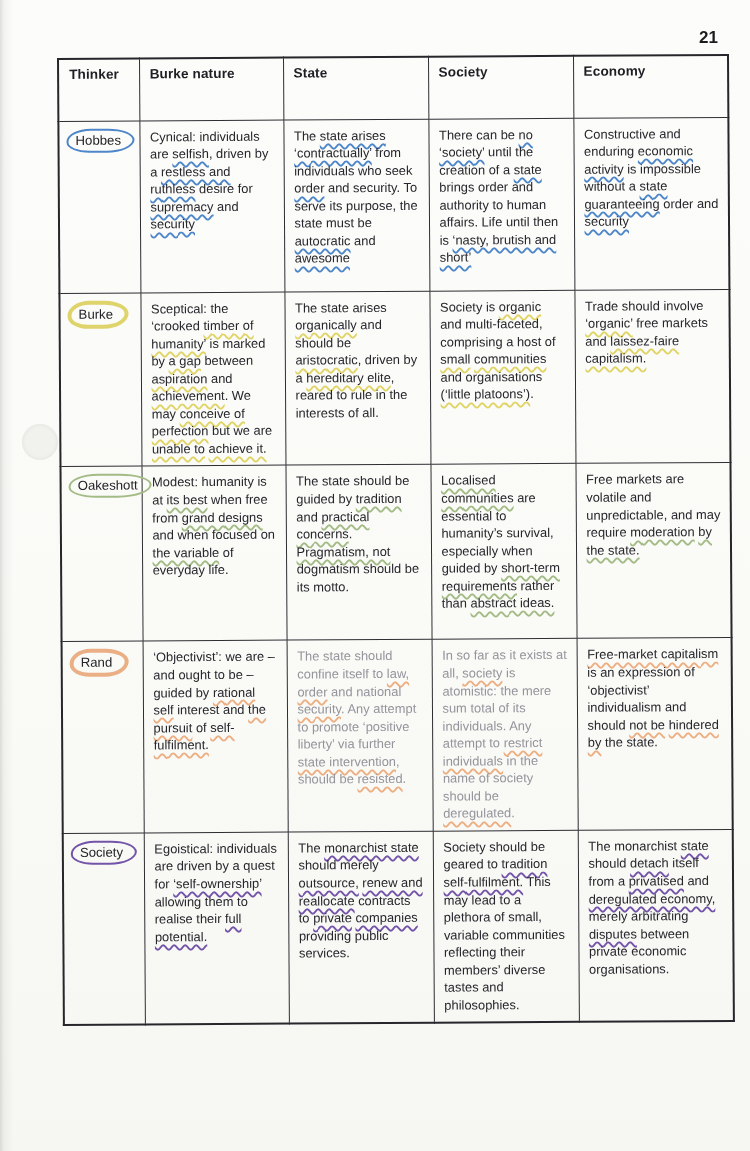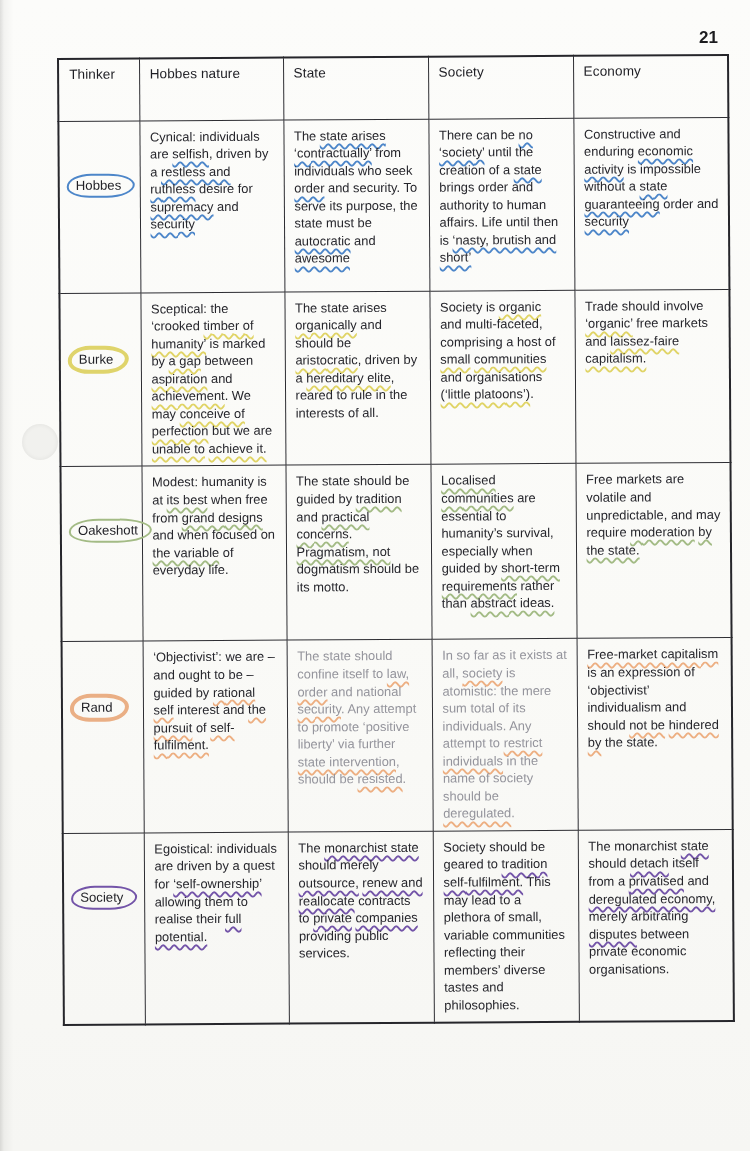--- a/index.html
+++ b/index.html
@@ -29,21 +29,21 @@
   table.thinkers{
     border-collapse:collapse;width:672px;table-layout:fixed;
     background:transparent;
   }
   table.thinkers th, table.thinkers td{
     border:1.6px solid #2e2e33;vertical-align:top;
     padding:7px 9px 8px 10px;
   }
   table.thinkers{border:2px solid #26262b;}
   th{
-    text-align:left;font-size:13.6px;font-weight:400;color:#1e1e24;
+    text-align:left;font-size:13.6px;font-weight:700;color:#1e1e24;
     letter-spacing:0.1px;
   }
   tr.header-row{height:62px;}
   tr.r-hobbes{height:172px;}
   tr.r-burke{height:168px;}
   tr.r-oakeshott{height:175px;}
   tr.r-rand{height:174px;}
   tr.r-nozick{height:178px;}
   .celltext{
     font-size:12.9px;line-height:1.36;color:#26262c;
@@ -57,21 +57,20 @@
     text-underline-offset:2.5px;
   }
   .thinker-cell{padding-top:6px;}
   .circle{
     display:inline-block;
     font-size:13.2px;color:#222228;
     padding:2px 12px 3px 7px;margin-left:-3px;
     border:2.4px solid var(--hl,#888);
     border-radius:48% 52% 55% 45% / 70% 62% 72% 58%;
     white-space:nowrap;
-    margin-top:45px;
   }
   .circle[data-style="marker"]{
     border-width:4px;
     filter:saturate(0.95);
   }
 </style>
 </head>
 <body>
 
 <div class="paper">
@@ -83,21 +82,21 @@
       <colgroup>
         <col style="width:81px">
           <col style="width:144px">
           <col style="width:145px">
           <col style="width:145px">
           <col style="width:155px">
       </colgroup>
       <thead>
         <tr class="header-row">
           <th>Thinker</th>
-          <th>Hobbes nature</th>
+          <th>Burke nature</th>
           <th>State</th>
           <th>Society</th>
           <th>Economy</th>
         </tr>
       </thead>
       <tbody>
         <tr class="r-hobbes" style="--hl: #4d86c9;">
           <td class="thinker-cell">
             <span class="circle" data-style="pen">Hobbes</span>
           </td>

